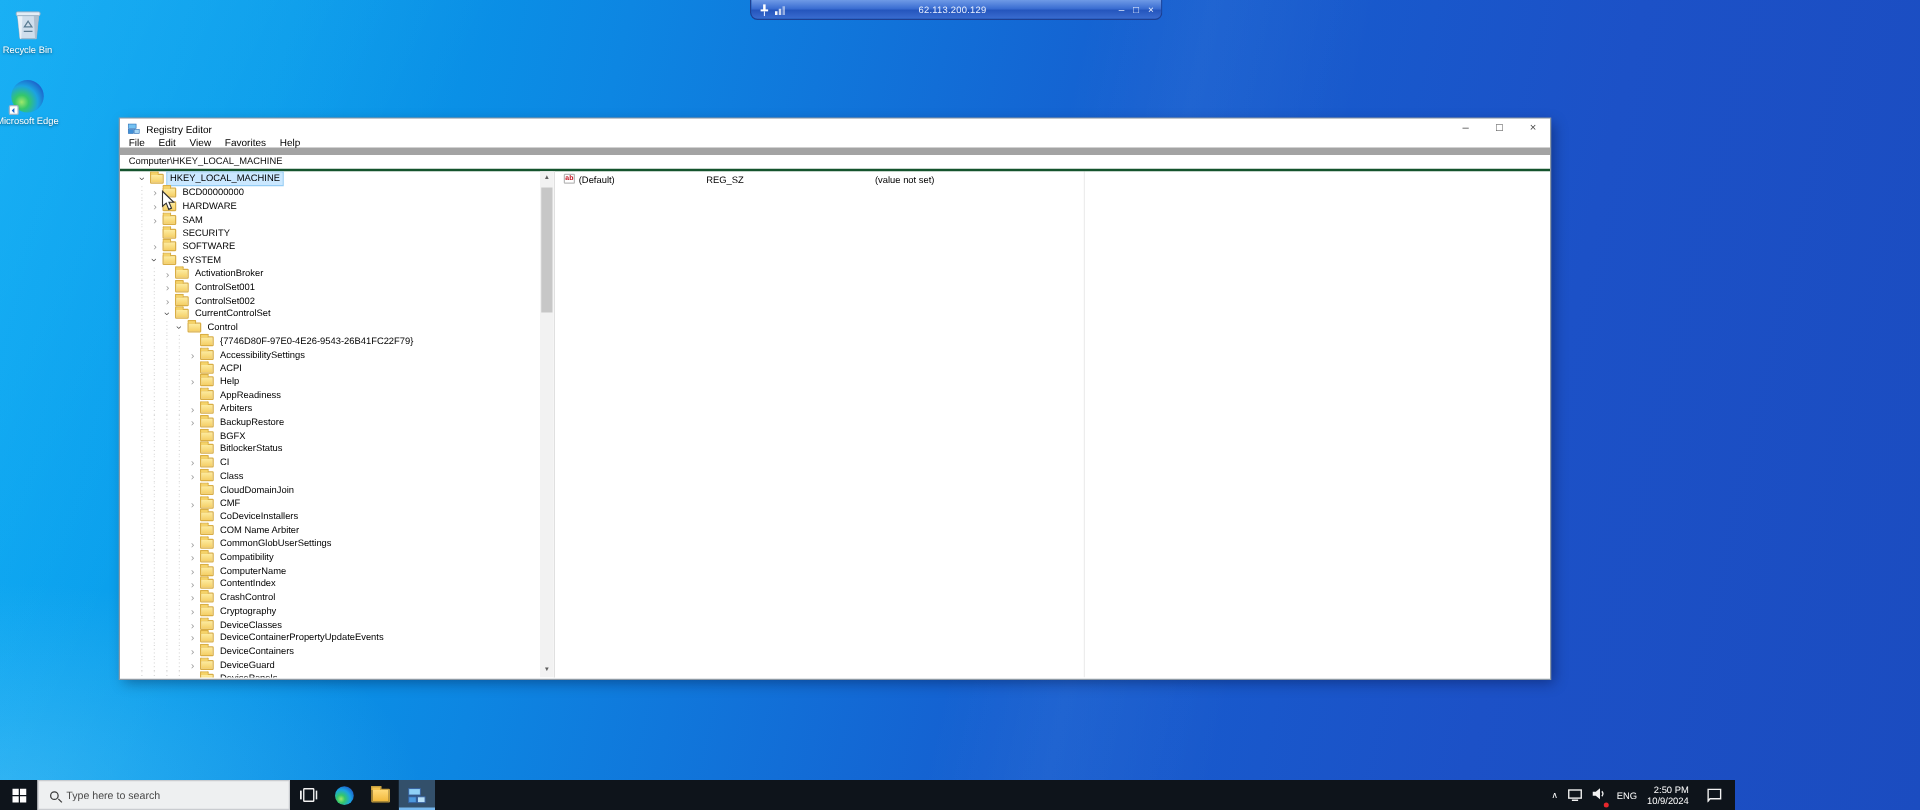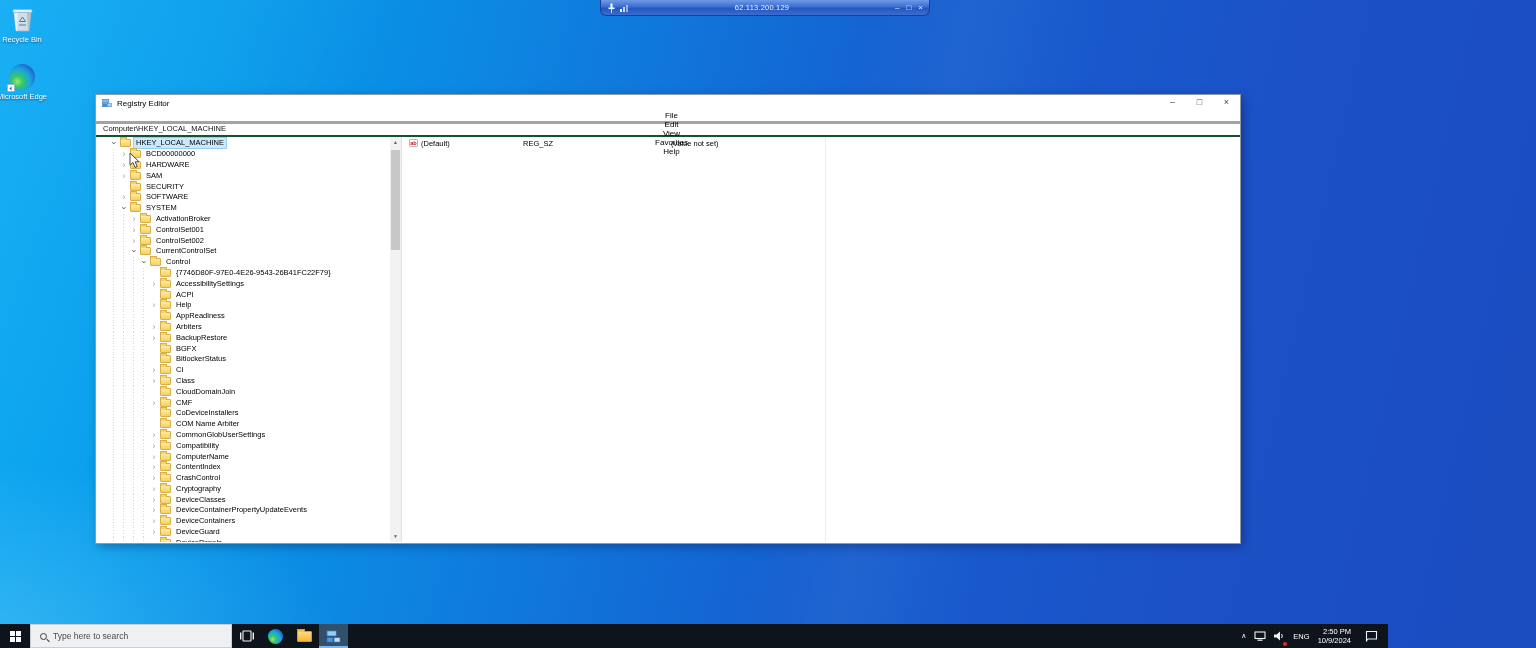--- a/index.html
+++ b/index.html
@@ -39,29 +39,29 @@
     border-left:3px solid #1b62c5; border-top:3px solid transparent; border-bottom:0 solid transparent;
     transform:rotate(45deg); }
 
   
   .regedit { position:absolute; left:96px; top:95px; width:1144px; height:448px; z-index:10;
     background:#fff; box-shadow:0 0 0 1px #8f9aa4, 3px 3px 10px rgba(0,0,30,.35); font-size:8px; color:#000; }
   .titlebar { height:16px; display:flex; align-items:center; padding-left:6px; background:#fff; }
   .titlebar .t-title { margin-left:5px; font-size:8px; }
   .win-controls { margin-left:auto; display:flex; height:16px; }
   .win-controls span { width:27px; text-align:center; line-height:15px; font-size:9px; color:#444; cursor:default; }
-  .menubar { height:13px; display:flex; align-items:center; padding-left:7px; font-size:8px;
-    border-bottom:3px solid #a3a3a3;flex-direction:column; }
+  .menubar { height:13px; display:flex; align-items:center; gap:11px; padding-left:7px; font-size:8px;
+    border-bottom:6px solid #a3a3a3; }
   .menubar span { cursor:default; }
   .addressbar { height:13px; display:flex; align-items:flex-start; padding-left:7px; font-size:7.5px;
     border-bottom:2px solid #14532d; color:#111; }
   .panes { position:absolute; top:42px; bottom:1px; left:1px; right:1px; display:flex; }
 
   
-  .tree-pane { width:305px; position:relative; border-right:1px solid #e0e0e0; overflow:hidden; }
+  .tree-pane { width:347px; position:relative; border-right:1px solid #e0e0e0; overflow:hidden; }
   .tree-scroll { position:absolute; inset:0 11px 0 0; overflow:hidden; padding-top:1px; }
   .trow { display:flex; align-items:center; height:10.8px; padding-left:12px; white-space:nowrap; cursor:default; }
   .guide { width:10px; align-self:stretch; flex:none;
     background-image:linear-gradient(#d7d7d7 34%, transparent 34%); background-size:1px 3px;
     background-repeat:repeat-y; background-position:4px 0; }
   .expander { width:10px; flex:none; text-align:center; font-size:8.5px; line-height:10px; color:#9a9a9a; }
   .expander.expanded { transform:rotate(90deg); color:#3c3c3c; }
   .expander.leaf { background-image:linear-gradient(#d7d7d7 34%, transparent 34%); background-size:1px 3px;
     background-repeat:repeat-y; background-position:4px 0; }
   .folder { width:11px; height:8px; flex:none; margin:0 3px 0 1px; position:relative;
@@ -80,21 +80,21 @@
 
   
   .list-pane { flex:1; position:relative; overflow:hidden; }
   .list-pane::after { content:""; position:absolute; left:423px; top:0; bottom:0; width:1px; background:rgba(0,0,0,.07); }
   .lheader { display:flex; height:14px; align-items:center; border-bottom:1px solid #ececec; }
   .lheader .hcell { font-size:7.5px; color:#222; padding-left:7px; border-right:1px solid #e2e2e2; height:10px; line-height:10px; }
   .hcell.c-name { width:114px; } .hcell.c-type { width:135px; } .hcell.c-data { width:174px; }
   .lrow { display:flex; align-items:center; height:12px; font-size:7.5px; }
   .lrow .cell { padding-left:7px; }
   .lrow .c-name { width:114px; display:flex; align-items:center; gap:3px; }
-  .lrow .c-type { width:135px; } .lrow .c-data { width:174px;margin-left:13px; }
+  .lrow .c-type { width:135px; } .lrow .c-data { width:174px; }
   .ab-ico { width:9px; height:8px; flex:none; border:1px solid #b9b9b9; border-radius:1px; background:#fff;
     color:#c41220; font-size:5.5px; line-height:6px; text-align:center; font-weight:bold; }
 
   
   .cursor { position:absolute; left:129px; top:152px; z-index:60; pointer-events:none; }
 
   
   .taskbar { position:absolute; left:0; bottom:0; width:1388px; height:24px; background:#0e141b; z-index:50;
     display:flex; align-items:stretch; color:#fff; }
   .tb-start { width:30px; display:flex; align-items:center; justify-content:center; }

